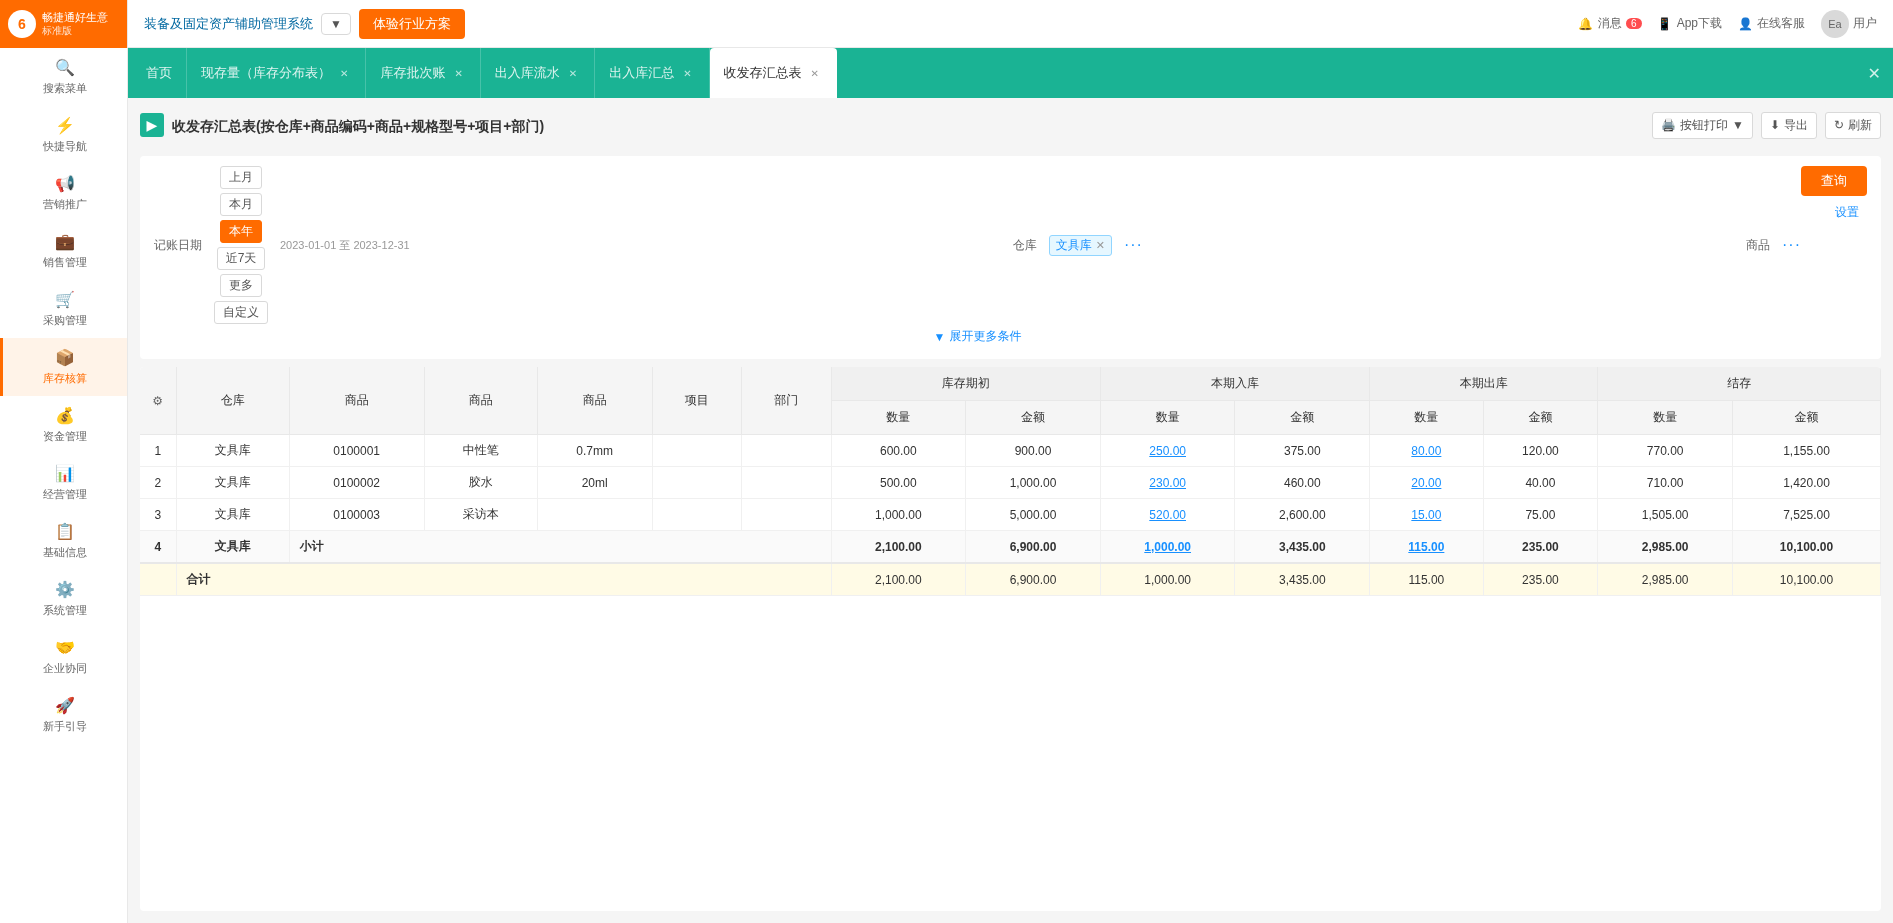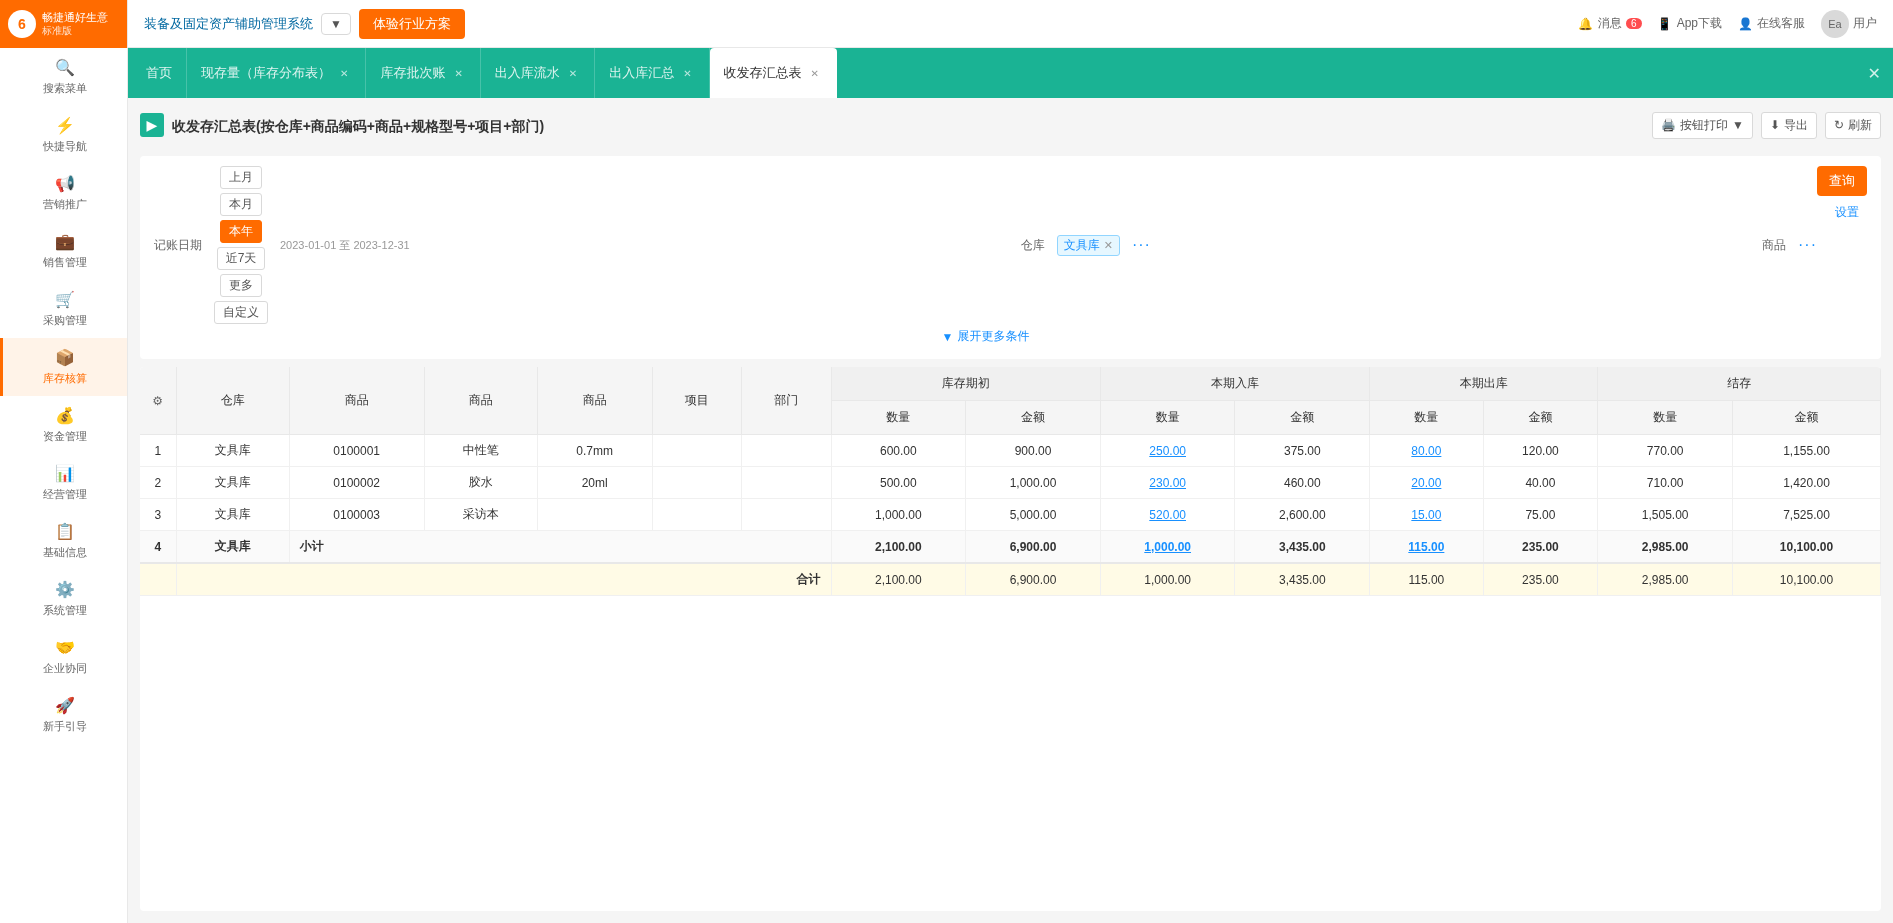--- a/index.html
+++ b/index.html
@@ -72,21 +72,21 @@
     .settings-gear { cursor: pointer; color: #666; }
 
     
     .table-footer { background: #fffbe6; border-top: 2px solid #e8e8e8; }
     .table-footer td { font-weight: 500; color: #333; }
 
     
     .filter-and-query { display: flex; align-items: flex-start; }
     .filter-main { flex: 1; }
     .query-section { display: flex; flex-direction: column; gap: 4px; align-items: flex-end; }
-    .query-btn { background: #ff6b00; color: #fff; border: none; border-radius: 4px; padding: 6px 12px; font-size: 13px; cursor: pointer; }
+    .query-btn { background: #ff6b00; color: #fff; border: none; border-radius: 4px; padding: 6px 20px; font-size: 13px; cursor: pointer; }
     .settings-text-btn { color: #1890ff; font-size: 12px; cursor: pointer; background: none; border: none; padding: 4px 8px; }
 
     .top-right-actions { display: flex; align-items: center; gap: 8px; }
     .print-btn { display: flex; align-items: center; gap: 4px; color: #555; font-size: 12px; cursor: pointer; padding: 4px 8px; border: 1px solid #d9d9d9; border-radius: 3px; background: #fff; }
     .export-btn { display: flex; align-items: center; gap: 4px; color: #555; font-size: 12px; cursor: pointer; padding: 4px 8px; border: 1px solid #d9d9d9; border-radius: 3px; background: #fff; }
     .refresh-btn { display: flex; align-items: center; gap: 4px; color: #555; font-size: 12px; cursor: pointer; padding: 4px 8px; border: 1px solid #d9d9d9; border-radius: 3px; background: #fff; }
 
     .page-header-row { display: flex; align-items: center; justify-content: space-between; margin-bottom: 8px; }
     .arrow-btn { background: #1ab394; color: #fff; border: none; width: 24px; height: 24px; border-radius: 3px; cursor: pointer; display: flex; align-items: center; justify-content: center; font-size: 14px; }
   </style>
@@ -371,21 +371,21 @@
   <td>3,435.00</td>
   <td class="link-cell">115.00</td>
   <td>235.00</td>
   <td>2,985.00</td>
   <td>10,100.00</td>
 </tr>
             </tbody>
           <tfoot class="table-footer">
             <tr>
               <td></td>
-              <td colspan="6" style="text-align:right; font-weight:bold;">合计</td>
+              <td colspan="6" style="text-align:left; font-weight:bold;">合计</td>
               <td>2,100.00</td>
               <td>6,900.00</td>
               <td>1,000.00</td>
               <td>3,435.00</td>
               <td>115.00</td>
               <td>235.00</td>
               <td>2,985.00</td>
               <td>10,100.00</td>
             </tr>
           </tfoot>

